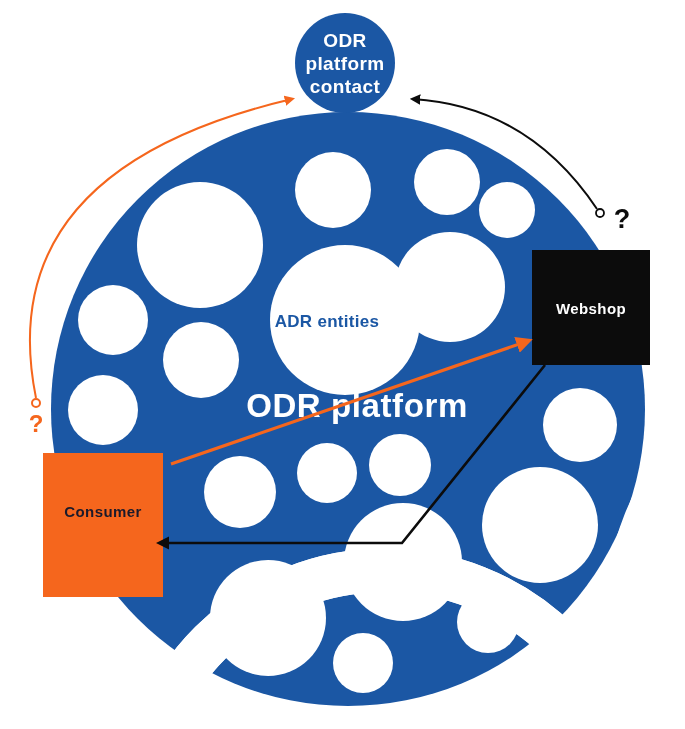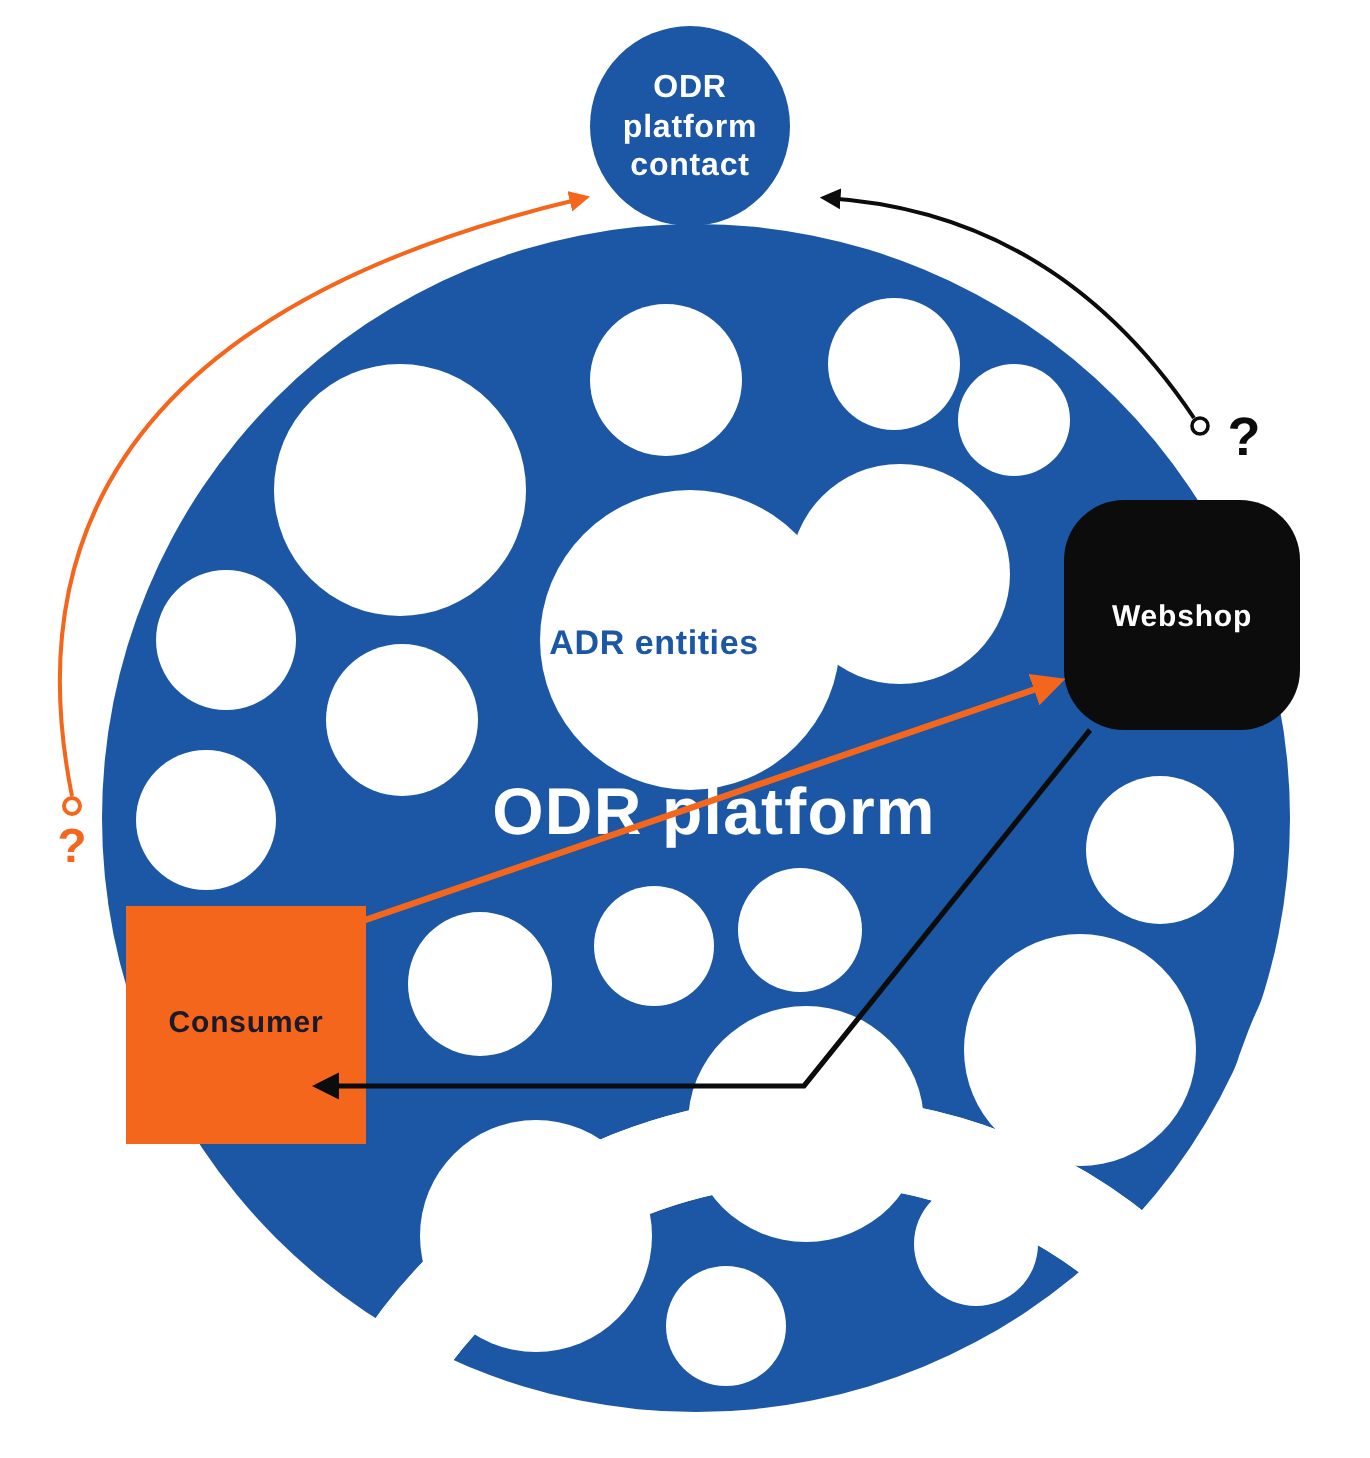--- a/index.html
+++ b/index.html
@@ -13,36 +13,36 @@
   .canvas{
     position:relative;width:685px;height:729px;overflow:hidden;
     font-family:"Liberation Sans",sans-serif;background:#fff;
   }
   .canvas svg{position:absolute;left:0;top:0;width:685px;height:729px;}
   .layer-arrows{pointer-events:none;}
   .big-circle{fill:var(--blue,#1B57A4);}
   .bubble{fill:var(--white,#fff);}
   .contact-circle{fill:var(--blue,#1B57A4);}
   .box{position:absolute;box-sizing:border-box;}
-  .consumer-box{left:63px;top:453px;width:120px;height:119px;background:var(--orange,#F5661D);}
-  .webshop-box{left:532px;top:250px;width:118px;height:115px;background:var(--black,#0C0C0C);border-radius:30px;}
+  .consumer-box{left:43px;top:453px;width:120px;height:144px;background:var(--orange,#F5661D);}
+  .webshop-box{left:532px;top:250px;width:118px;height:115px;background:var(--black,#0C0C0C);}
   .face{position:absolute;width:36px;height:36px;}
   .face .ring{fill:none;stroke:#fff;stroke-width:2.3;}
   .face .eye{fill:#fff;stroke:none;}
   .face .mouth{fill:none;stroke:#fff;stroke-width:2.3;stroke-linecap:round;}
   .sad-face{left:43px;top:13px;}
   .happy-face{left:43px;top:72px;}
   .neutral-face{left:42px;top:71px;}
   .box-label{position:absolute;left:0;width:100%;text-align:center;font-weight:bold;font-size:15px;letter-spacing:0.4px;}
   .consumer-label{top:50px;color:var(--consumer-text,#1A1A2B);}
   .webshop-label{top:50px;color:#fff;}
   .overlay-label{position:absolute;transform:translate(-50%,-50%);font-weight:bold;text-align:center;white-space:nowrap;}
   .platform-label{left:357px;top:406px;font-size:33px;color:#fff;letter-spacing:0.6px;}
   .adr-label{left:327px;top:322px;font-size:17px;color:var(--blue,#1B57A4);letter-spacing:0.3px;}
-  .contact-label{left:345px;top:64px;font-size:16px;line-height:1.22;color:#fff;letter-spacing:0.4px;}
+  .contact-label{left:345px;top:64px;font-size:19px;line-height:1.22;color:#fff;letter-spacing:0.4px;}
   .contact-label span{display:block;}
   .qmark{position:absolute;transform:translate(-50%,-50%);font-weight:bold;}
   .qmark-left{left:36px;top:424px;font-size:24px;color:var(--orange,#F5661D);}
   .qmark-right{left:622px;top:219px;font-size:27px;color:var(--black,#0C0C0C);}
   .arrow-orange{stroke:var(--orange,#F5661D);fill:none;}
   .arrow-black{stroke:var(--black,#0C0C0C);fill:none;}
   .head-orange{fill:var(--orange,#F5661D);}
   .head-black{fill:var(--black,#0C0C0C);}
   .start-dot-orange{fill:#fff;stroke:var(--orange,#F5661D);stroke-width:2;}
   .start-dot-black{fill:#fff;stroke:var(--black,#0C0C0C);stroke-width:1.8;}

